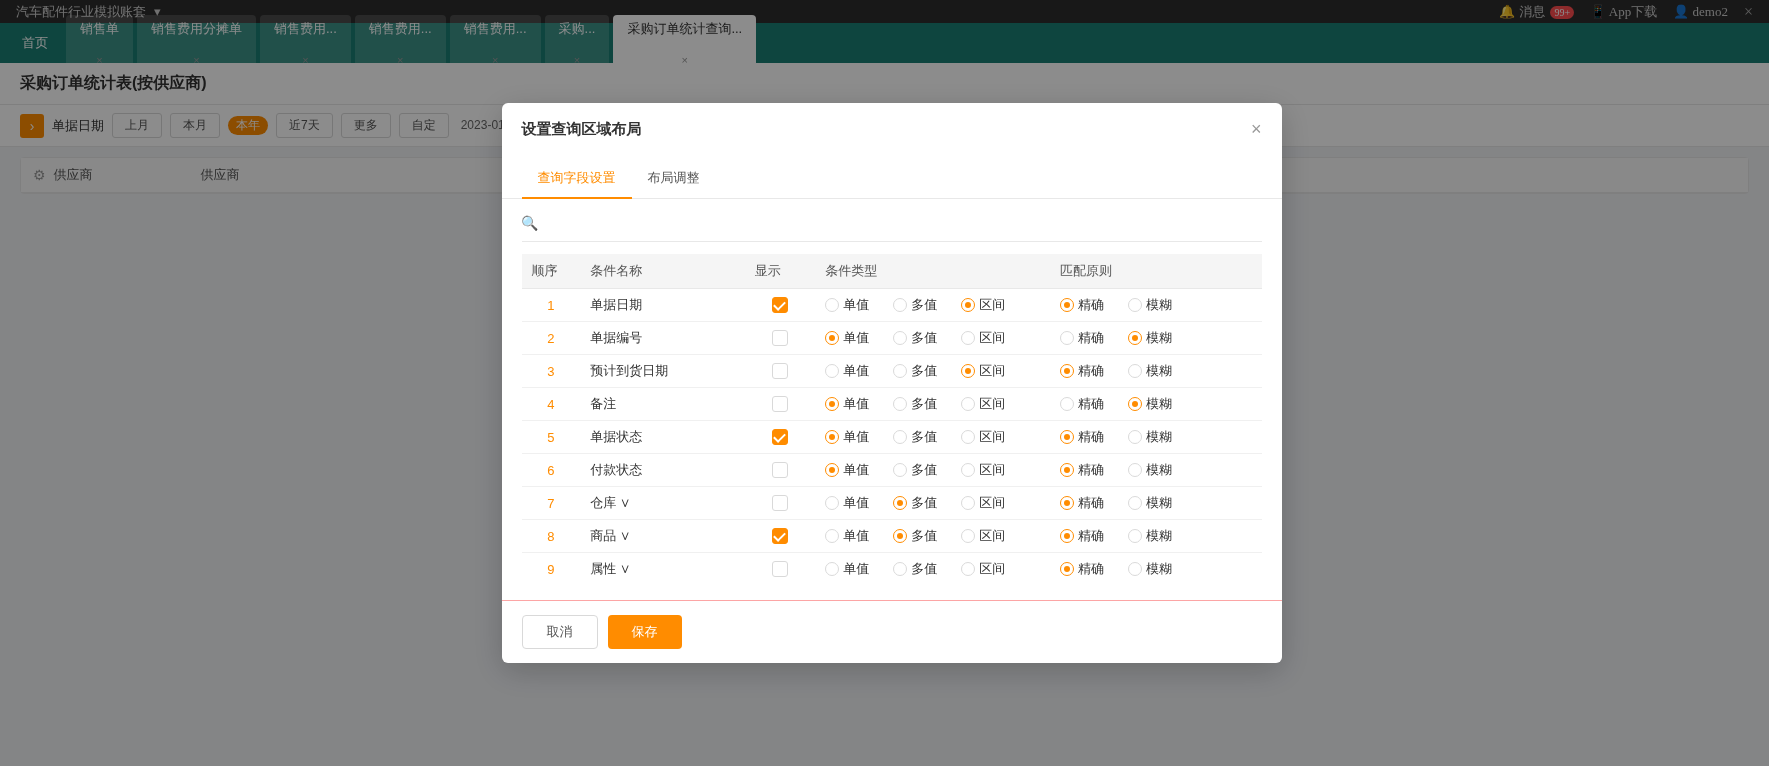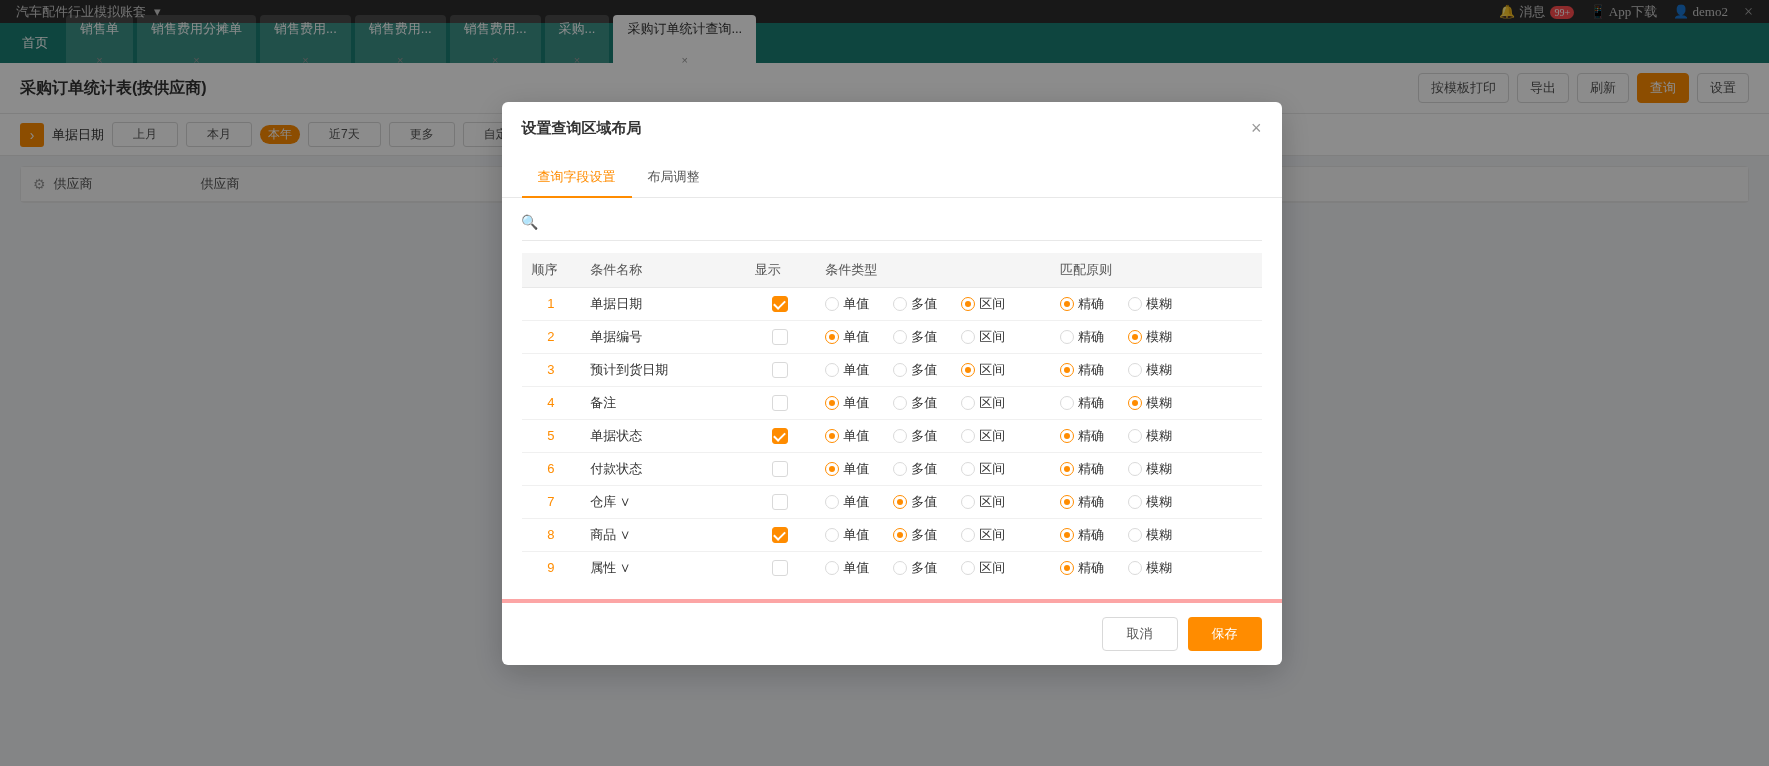--- a/index.html
+++ b/index.html
@@ -83,21 +83,21 @@
       padding: 8px 20px;
       display: flex;
       align-items: center;
       gap: 8px;
       border-bottom: 1px solid #e8e8e8;
     }
     .toolbar-toggle { background: #ff8c00; color: white; border: none; width: 24px; height: 24px; border-radius: 3px; cursor: pointer; font-size: 14px; }
     .filter-label { font-size: 13px; color: #333; }
     .date-chip { background: #ff8c00; color: white; border-radius: 10px; padding: 1px 8px; font-size: 12px; }
     .date-range { font-size: 12px; color: #666; margin-left: 4px; }
-    .btn-filter { border: 1px solid #d9d9d9; background: white; padding: 3px 20px; border-radius: 3px; cursor: pointer; font-size: 12px; color: #555; }
+    .btn-filter { border: 1px solid #d9d9d9; background: white; padding: 3px 12px; border-radius: 3px; cursor: pointer; font-size: 12px; color: #555; }
 
     
     .table-area {
       background: white;
       margin: 10px 20px;
       border: 1px solid #e8e8e8;
       border-radius: 4px;
     }
     .table-header-row {
       display: flex;
@@ -240,23 +240,22 @@
       background: #ff8c00;
       border-radius: 50%;
     }
 
     .table-scroll-wrapper { overflow-y: auto; max-height: 330px; flex: 1; }
 
     
     .modal-footer {
       padding: 14px 20px;
       display: flex;
-      justify-content: flex-end;
       gap: 10px;
-      border-top: 4px solid #fca5a5;
+      border-top: 1px solid #fca5a5;
     }
     .btn-cancel {
       border: 1px solid #d9d9d9;
       background: white;
       padding: 7px 24px;
       border-radius: 4px;
       cursor: pointer;
       font-size: 13px;
       color: #555;
     }
@@ -325,29 +324,20 @@
     <span class="tab-close">×</span>
   </div>
   <div class="tab-item active">
     <span>采购订单统计查询...</span>
     <span class="tab-close">×</span>
   </div>
 </div>
 
 <div class="page-header">
   <div class="page-title">采购订单统计表(按供应商)</div>
-  <div class="page-actions">
-    <button class="btn-action">按模板打印</button>
-    <button class="btn-action">
-      <span>导出</span>
-    </button>
-    <button class="btn-action">刷新</button>
-    <button class="btn-action btn-orange">查询</button>
-    <button class="btn-action">设置</button>
-  </div>
 </div>
 
 <div class="toolbar">
   <button class="toolbar-toggle">›</button>
   <span class="filter-label">单据日期</span>
   <button class="btn-filter">上月</button>
   <button class="btn-filter">本月</button>
   <span class="date-chip">本年</span>
   <button class="btn-filter">近7天</button>
   <button class="btn-filter">更多</button>

